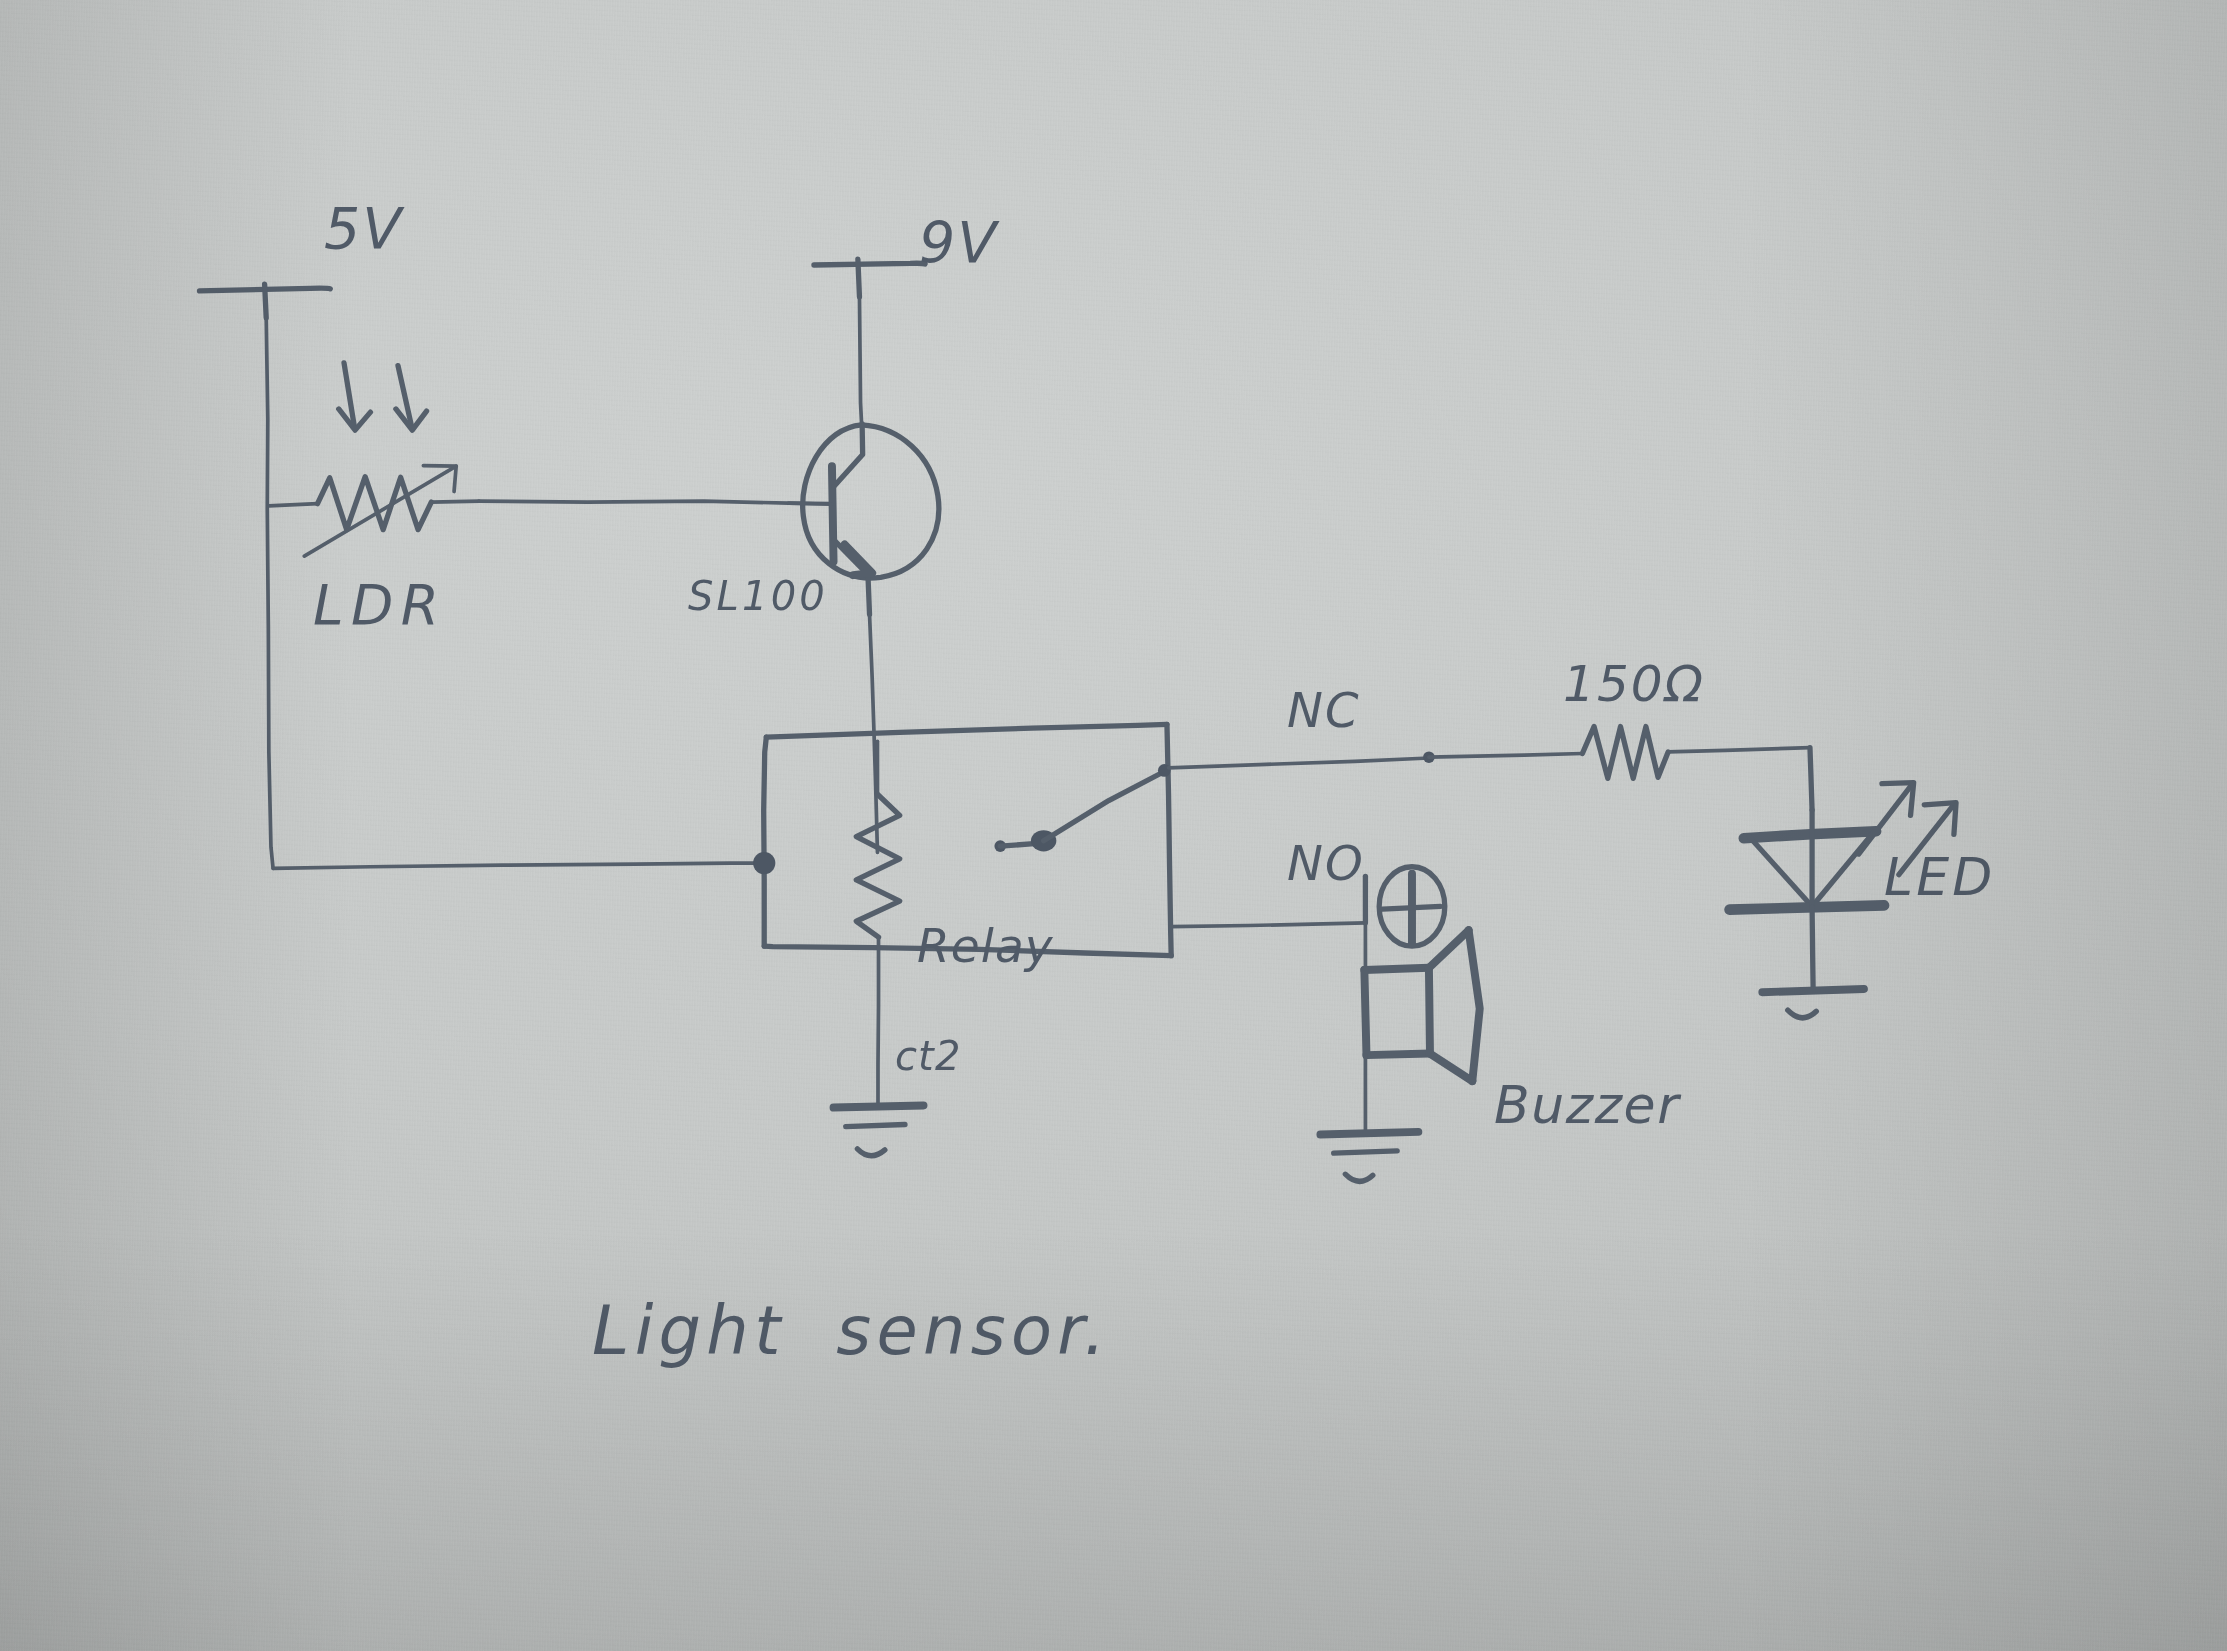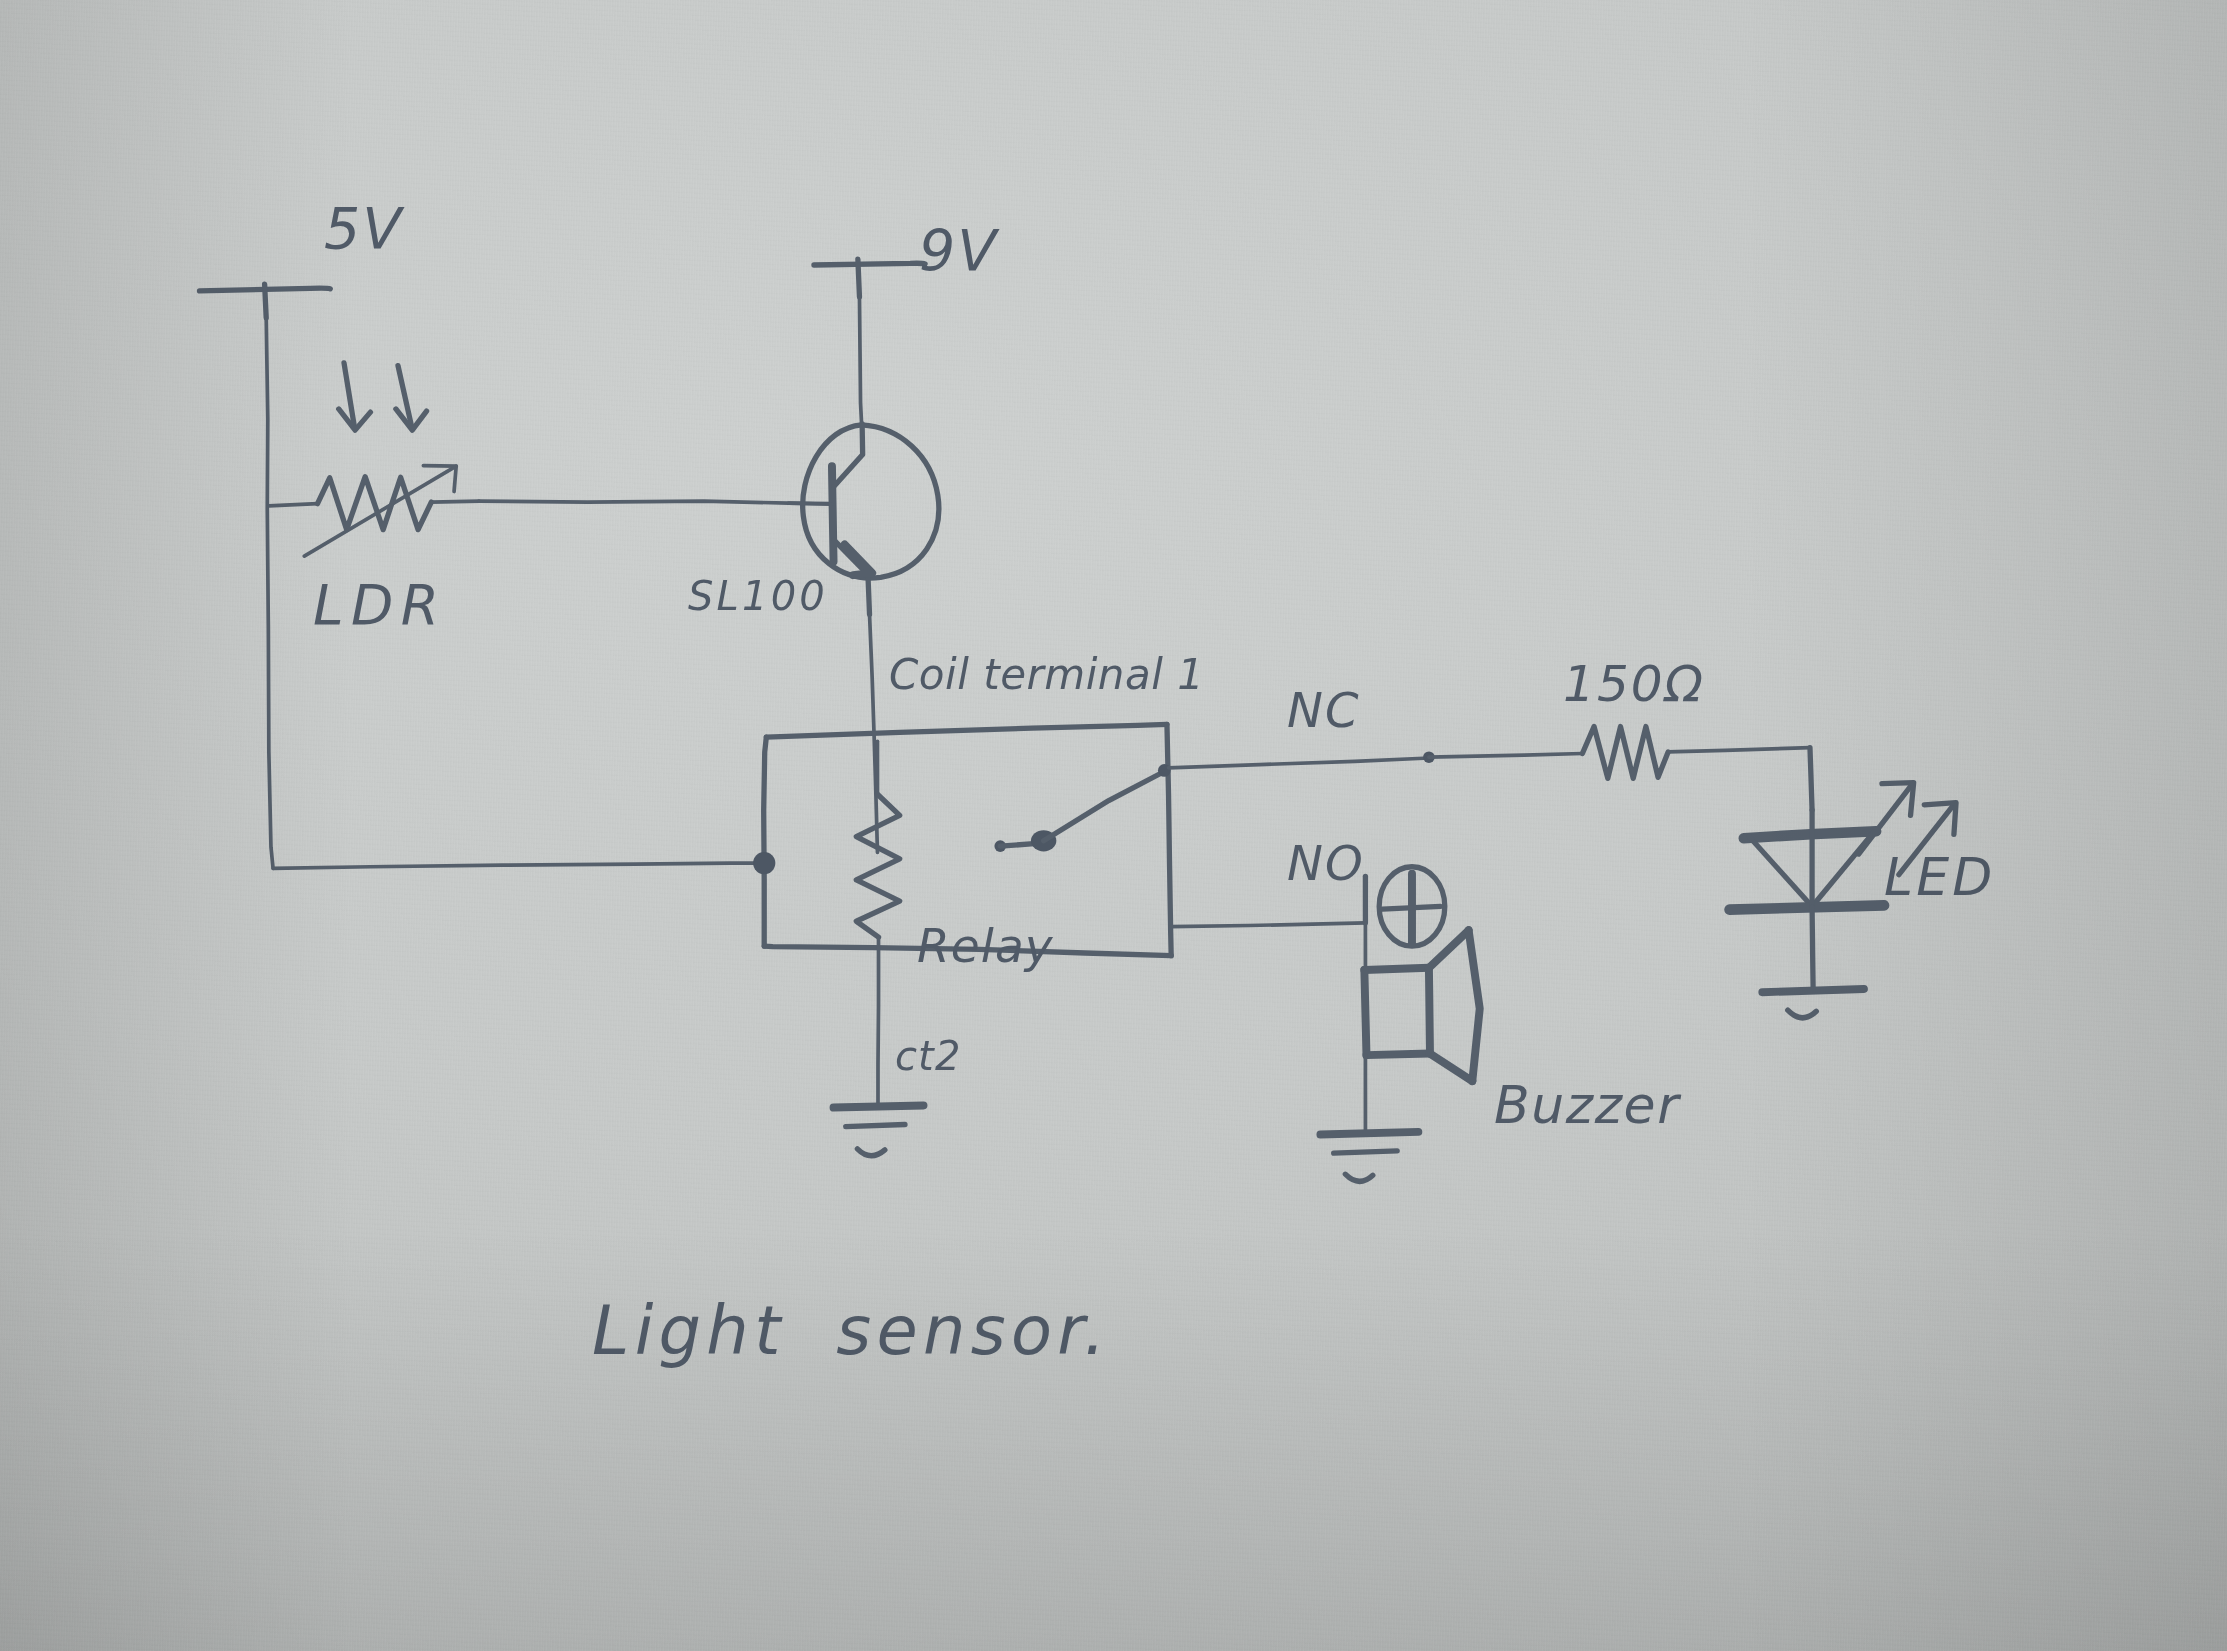--- a/index.html
+++ b/index.html
@@ -212,27 +212,26 @@
       <path class="ink w-thin" d="M2580 1993 L2580 2070 L2580 2140"></path>
       <path class="ink w-thick" d="M2495 2143 L2680 2138"></path>
       <path class="ink w-med" d="M2520 2178 L2640 2174"></path>
       <path class="ink w-med" d="M2542 2218 Q 2568 2244 2594 2220"></path>
     </g>
 
   </svg>
 
   <div class="label hand" style="left:324px;top:196px;font-size:57px;letter-spacing:2.1px;">5V</div>
 
-  <div class="label hand" style="left:919px;top:218px;font-size:57px;letter-spacing:2.1px;">9V</div>
+  <div class="label hand" style="left:919px;top:210px;font-size:57px;letter-spacing:2.1px;">9V</div>
 
   <div class="label hand" style="left:313px;top:573px;font-size:55px;letter-spacing:7.4px;">LDR</div>
 
   <div class="label hand" style="left:688px;top:573px;font-size:40px;letter-spacing:3.2px;">SL100</div>
 
-  <div class="label hand" style="left:889px;top:650px;font-size:42px;letter-spacing:0.5px;">Coil terminal 1</div>
 
   <div class="label hand" style="left:917px;top:918px;font-size:47px;letter-spacing:1.1px;">Relay</div>
 
   <div class="label hand" style="left:895px;top:1033px;font-size:40px;letter-spacing:1.1px;">ct2</div>
 
   <div class="label hand" style="left:1287px;top:682px;font-size:48px;letter-spacing:2.1px;text-align:center;">NC</div>
 
   <div class="label hand" style="left:1287px;top:835px;font-size:48px;letter-spacing:2.1px;text-align:center;">NO</div>
 
   <div class="label hand" style="left:1563px;top:655px;font-size:50px;letter-spacing:2.1px;">150Ω</div>

